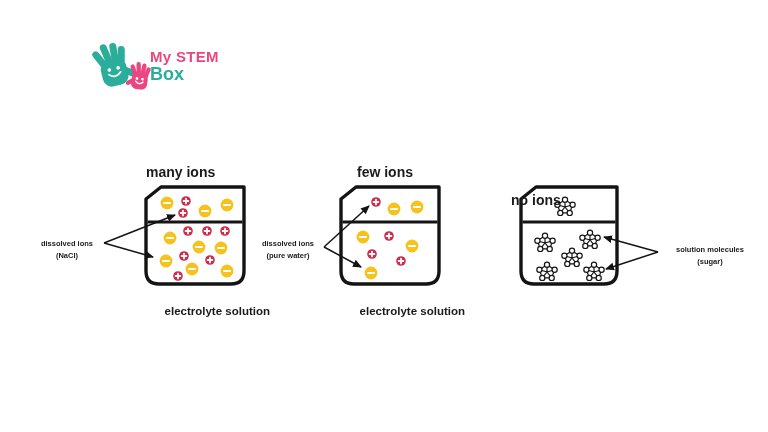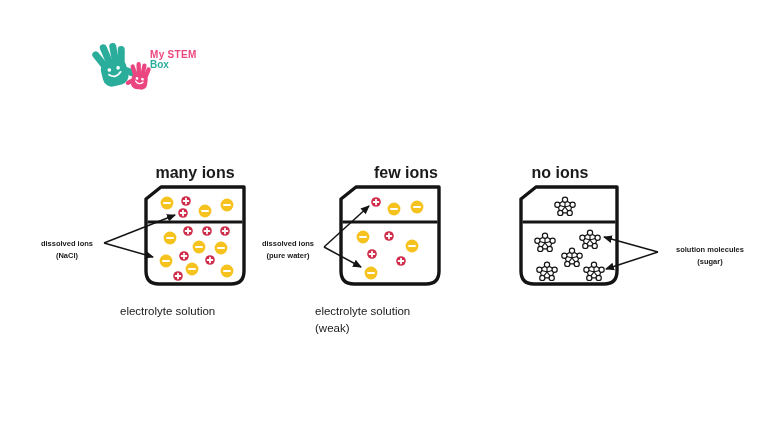--- a/index.html
+++ b/index.html
@@ -10,38 +10,38 @@
     --title:#1F4E7D; --teal:#2BAD9C; --pink:#EB4680; --ink:#1a1a1a;
   }
   .title {
     position:absolute; left:182px; top:36px; width:556px; text-align:center;
     font-size:33px; font-weight:normal; color:var(--title); letter-spacing:.2px;
   }
   .logo-hands { position:absolute; left:86px; top:30px; }
   .hand-teal { color:var(--teal); }
   .hand-pink { color:var(--pink); }
   .logo-text { position:absolute; left:150px; top:49px; line-height:1.1; }
-  .logo-line1 { font-size:10px; font-weight:bold; color:var(--pink); letter-spacing:.3px; }
-  .logo-line2 { font-size:10px; font-weight:bold; color:var(--teal); margin-top:-1px; }
+  .logo-line1 { font-size:15px; font-weight:bold; color:var(--pink); letter-spacing:.3px; }
+  .logo-line2 { font-size:18px; font-weight:bold; color:var(--teal); margin-top:-1px; }
   #diagram-svg { position:absolute; left:0; top:0; }
   .top-label {
-    position:absolute; top:164px; font-weight:bold; font-size:16px;
-    color:var(--ink); text-align:center;
+    position:absolute; top:164px; font-weight:bold; font-size:14px;
+    color:var(--ink); 
   }
   .caption {
-    position:absolute; top:303px; font-weight:normal; font-size:11.5px;
-    color:var(--ink); text-align:left; line-height:1.5;
+    position:absolute; top:303px; font-weight:bold; font-size:11.5px;
+    color:var(--ink); text-align:right; line-height:1.5;
   }
   .annotation {
     position:absolute; font-weight:bold; font-size:7.5px;
     color:var(--ink); text-align:center; line-height:1.55;
   }
   .tl-1 { left:146px; width:98px; }
   .tl-2 { left:357px; width:98px; }
-  .tl-3 { left:511px; width:98px; }
+  .tl-3 { left:511px; width:98px;margin-top:28px; }
   .cap-1 { left:120px; width:150px; }
   .cap-2 { left:315px; width:150px; }
   .cap-3 { left:480px; width:180px; }
   .an-1 { left:20px;  width:94px;  top:238px; }
   .an-2 { left:241px; width:94px;  top:238px; }
   .an-3 { left:654px; width:112px; top:244px; }
 </style>
 </head>
 <body>
 
@@ -213,21 +213,20 @@
 
   <div class="top-label tl-1">many ions</div>
   <div class="top-label tl-2">few ions</div>
   <div class="top-label tl-3">no ions</div>
 
   <div class="caption cap-1">
     <div>electrolyte solution</div>
   </div>
   <div class="caption cap-2">
     <div>electrolyte solution</div>
-    <div>(weak)</div>
   </div>
 
   <div class="annotation an-1">
     <div>dissolved ions</div>
     <div>(NaCl)</div>
   </div>
   <div class="annotation an-2">
     <div>dissolved ions</div>
     <div>(pure water)</div>
   </div>

